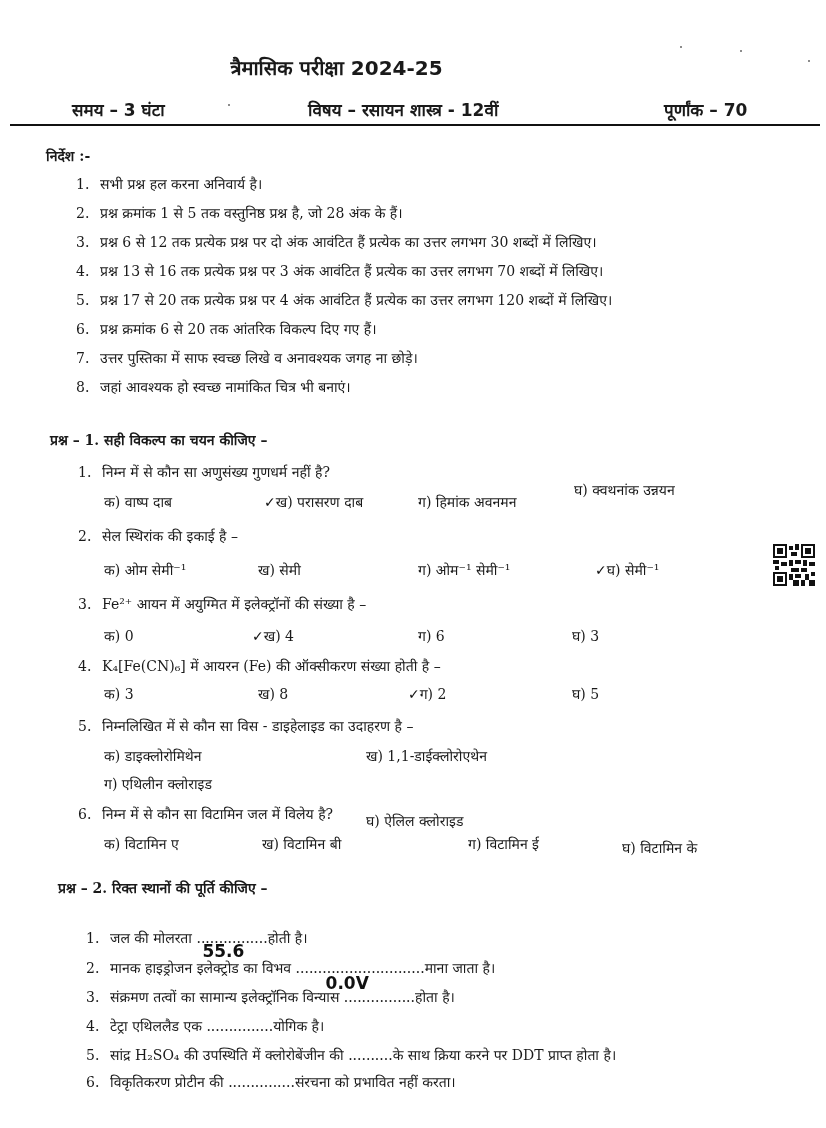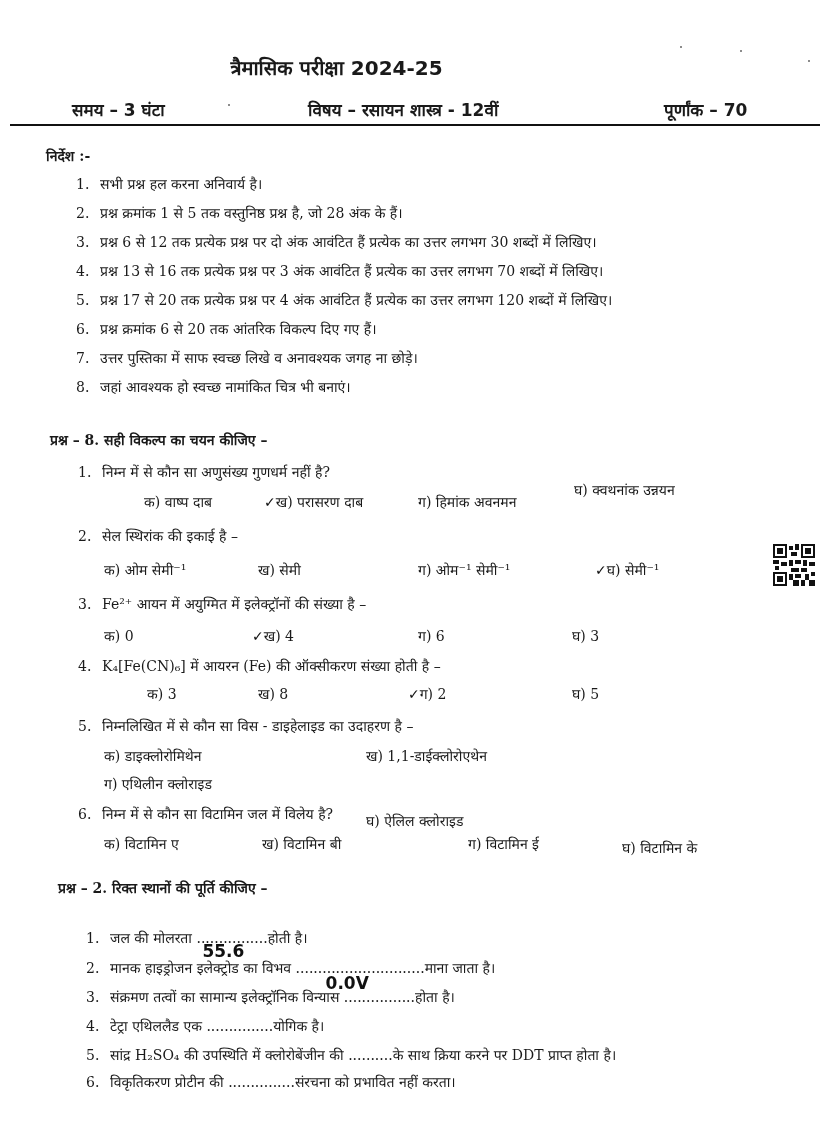--- a/index.html
+++ b/index.html
@@ -35,24 +35,24 @@
   <div class="abs line" style="left:76px; top:174px;"><span class="num">1.</span><span>सभी प्रश्न हल करना अनिवार्य है।</span></div>
   <div class="abs line" style="left:76px; top:203px;"><span class="num">2.</span><span>प्रश्न क्रमांक 1 से 5 तक वस्तुनिष्ठ प्रश्न है, जो 28 अंक के हैं।</span></div>
   <div class="abs line" style="left:76px; top:232px;"><span class="num">3.</span><span>प्रश्न 6 से 12 तक प्रत्येक प्रश्न पर दो अंक आवंटित हैं प्रत्येक का उत्तर लगभग 30 शब्दों में लिखिए।</span></div>
   <div class="abs line" style="left:76px; top:261px;"><span class="num">4.</span><span>प्रश्न 13 से 16 तक प्रत्येक प्रश्न पर 3 अंक आवंटित हैं प्रत्येक का उत्तर लगभग 70 शब्दों में लिखिए।</span></div>
   <div class="abs line" style="left:76px; top:290px;"><span class="num">5.</span><span>प्रश्न 17 से 20 तक प्रत्येक प्रश्न पर 4 अंक आवंटित हैं प्रत्येक का उत्तर लगभग 120 शब्दों में लिखिए।</span></div>
   <div class="abs line" style="left:76px; top:319px;"><span class="num">6.</span><span>प्रश्न क्रमांक 6 से 20 तक आंतरिक विकल्प दिए गए हैं।</span></div>
   <div class="abs line" style="left:76px; top:348px;"><span class="num">7.</span><span>उत्तर पुस्तिका में साफ स्वच्छ लिखे व अनावश्यक जगह ना छोड़े।</span></div>
   <div class="abs line" style="left:76px; top:377px;"><span class="num">8.</span><span>जहां आवश्यक हो स्वच्छ नामांकित चित्र भी बनाएं।</span></div>
 </div>
 
-<div class="abs sec" style="left:50px; top:430px;">प्रश्न – 8. सही विकल्प का चयन कीजिए –</div>
+<div class="abs sec" style="left:50px; top:430px;">प्रश्न – 1. सही विकल्प का चयन कीजिए –</div>
 
 <div class="abs line" style="left:78px; top:462px;"><span class="num">1.</span><span>निम्न में से कौन सा अणुसंख्य गुणधर्म नहीं है?</span></div>
-<div class="abs opt" style="left:104px; top:492px;margin-left:40px;">क) वाष्प दाब</div>
+<div class="abs opt" style="left:104px; top:492px;">क) वाष्प दाब</div>
 <div class="abs opt" style="left:264px; top:492px;"><span class="tick">✓</span><span>ख) परासरण दाब</span></div>
 <div class="abs opt" style="left:418px; top:492px;">ग) हिमांक अवनमन</div>
 <div class="abs opt" style="left:574px; top:480px;">घ) क्वथनांक उन्नयन</div>
 
 <div class="abs line" style="left:78px; top:526px;"><span class="num">2.</span><span>सेल स्थिरांक की इकाई है –</span></div>
 <div class="abs opt" style="left:104px; top:560px;">क) ओम सेमी⁻¹</div>
 <div class="abs opt" style="left:258px; top:560px;">ख) सेमी</div>
 <div class="abs opt" style="left:418px; top:560px;">ग) ओम⁻¹ सेमी⁻¹</div>
 <div class="abs opt" style="left:595px; top:560px;"><span class="tick">✓</span><span>घ) सेमी⁻¹</span></div>
 
@@ -90,21 +90,21 @@
   </g>
 </svg>
 
 <div class="abs line" style="left:78px; top:594px;"><span class="num">3.</span><span>Fe²⁺ आयन में अयुग्मित में इलेक्ट्रॉनों की संख्या है –</span></div>
 <div class="abs opt" style="left:104px; top:626px;">क) 0</div>
 <div class="abs opt" style="left:252px; top:626px;"><span class="tick">✓</span><span>ख) 4</span></div>
 <div class="abs opt" style="left:418px; top:626px;">ग) 6</div>
 <div class="abs opt" style="left:572px; top:626px;">घ) 3</div>
 
 <div class="abs line" style="left:78px; top:656px;"><span class="num">4.</span><span>K₄[Fe(CN)₆] में आयरन (Fe) की ऑक्सीकरण संख्या होती है –</span></div>
-<div class="abs opt" style="left:104px; top:684px;margin-left:43px;">क) 3</div>
+<div class="abs opt" style="left:104px; top:684px;">क) 3</div>
 <div class="abs opt" style="left:258px; top:684px;">ख) 8</div>
 <div class="abs opt" style="left:408px; top:684px;"><span class="tick">✓</span><span>ग) 2</span></div>
 <div class="abs opt" style="left:572px; top:684px;">घ) 5</div>
 
 <div class="abs line" style="left:78px; top:716px;"><span class="num">5.</span><span>निम्नलिखित में से कौन सा विस - डाइहेलाइड का उदाहरण है –</span></div>
 <div class="abs opt" style="left:104px; top:746px;">क) डाइक्लोरोमिथेन</div>
 <div class="abs opt" style="left:366px; top:746px;">ख) 1,1-डाईक्लोरोएथेन</div>
 <div class="abs opt" style="left:104px; top:774px;">ग) एथिलीन क्लोराइड</div>
 <div class="abs opt" style="left:366px; top:811px;">घ) ऐलिल क्लोराइड</div>
 

